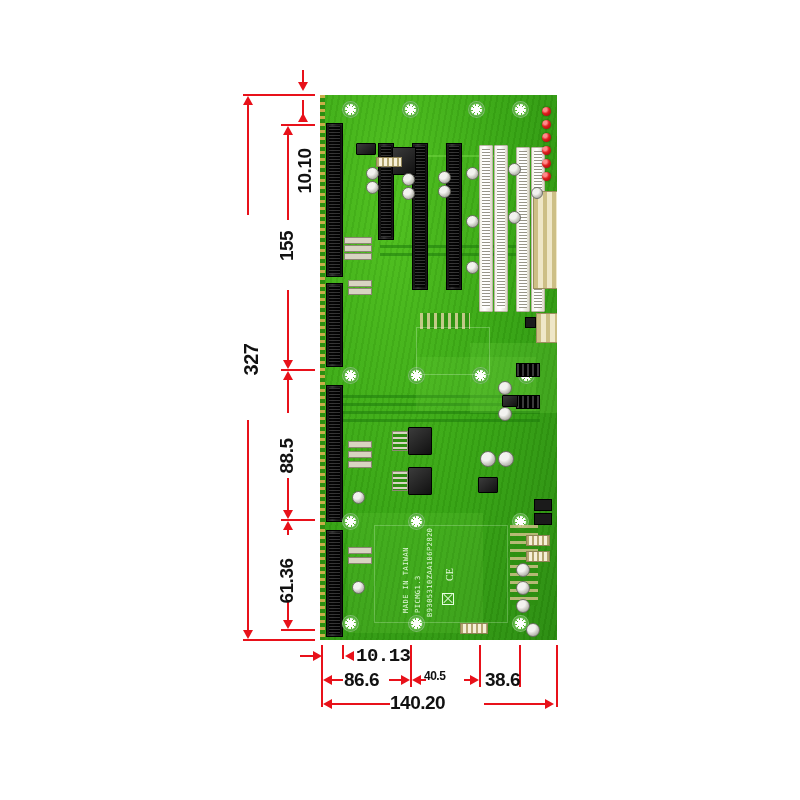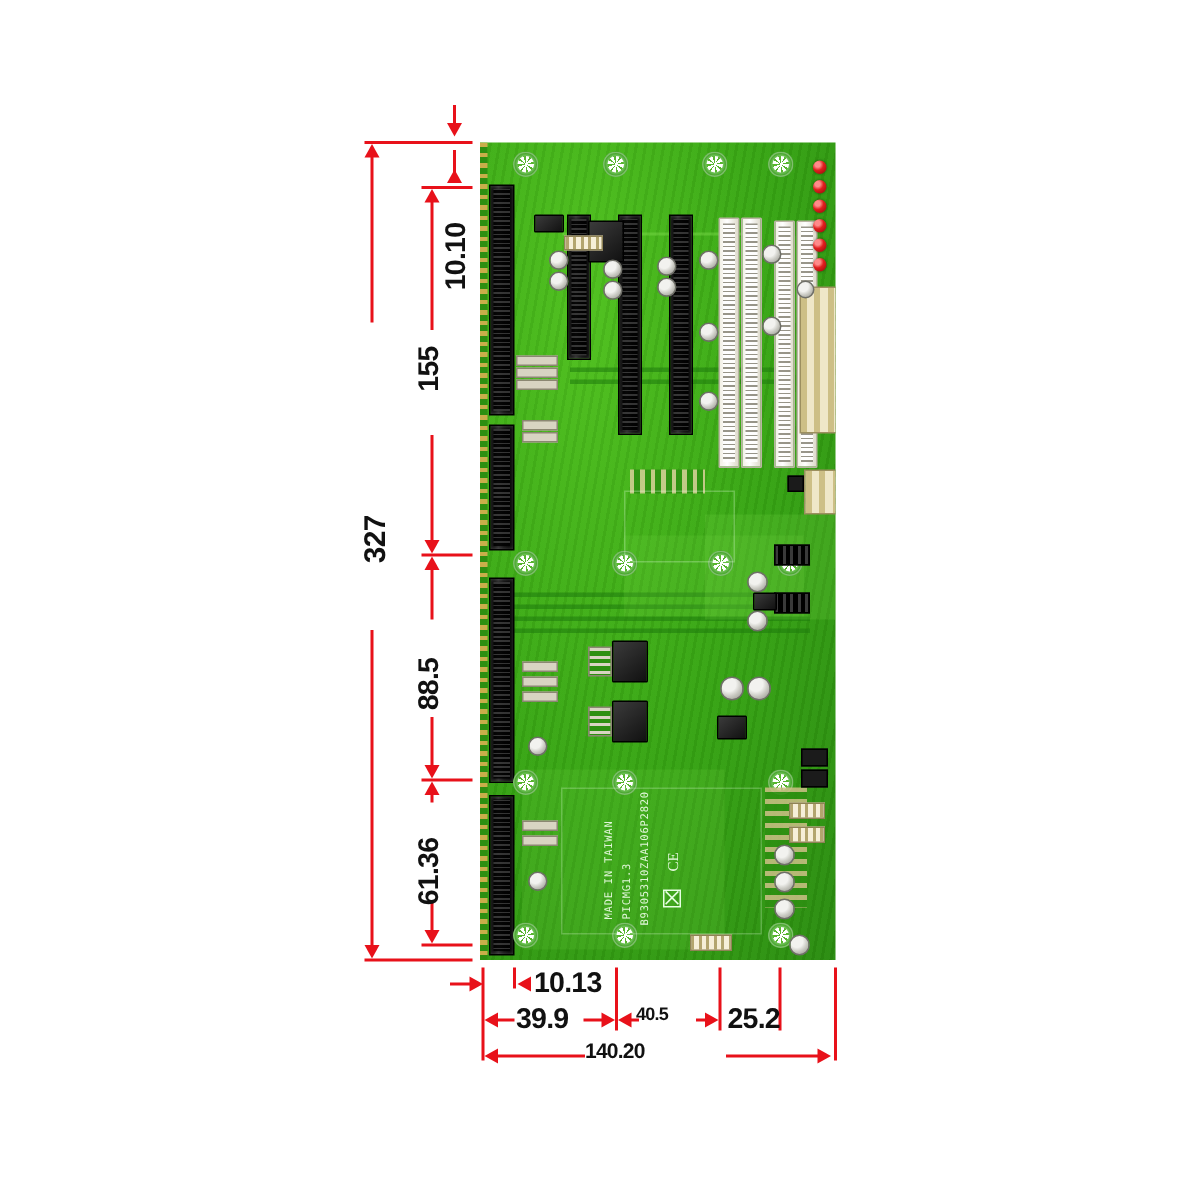--- a/index.html
+++ b/index.html
@@ -269,35 +269,35 @@
   <div class="dimline vline" style="left:342px;top:645px;height:14px;"></div>
   <div class="dimline vline" style="left:410px;top:645px;height:42px;"></div>
   <div class="dimline vline" style="left:479px;top:645px;height:42px;"></div>
   <div class="dimline vline" style="left:519px;top:645px;height:42px;"></div>
   <div class="dimline vline" style="left:556px;top:645px;height:62px;"></div>
 
   <div class="dimline hline" style="left:300px;top:655px;width:18px;"></div>
   <div class="arrowhead ar-rt" style="left:313px;top:651px;"></div>
 
   <div class="arrowhead ar-lf" style="left:345px;top:651px;"></div>
-  <div class="dimtext" style="left:356px;top:645px;font-size:19px;">10.13</div>
+  <div class="dimtext" style="left:356px;top:645px;font-size:19px;font-family:Liberation Mono, monospace;">10.13</div>
 
   <div class="dimline hline" style="left:327px;top:679px;width:16px;"></div>
   <div class="dimline hline" style="left:389px;top:679px;width:16px;"></div>
   <div class="arrowhead ar-lf" style="left:323px;top:675px;"></div>
   <div class="arrowhead ar-rt" style="left:401px;top:675px;"></div>
-  <div class="dimtext" style="left:344px;top:669px;font-size:19px;">39.9</div>
+  <div class="dimtext" style="left:344px;top:669px;font-size:19px;">86.6</div>
 
   <div class="dimline hline" style="left:416px;top:679px;width:10px;"></div>
   <div class="dimline hline" style="left:464px;top:679px;width:10px;"></div>
   <div class="arrowhead ar-lf" style="left:412px;top:675px;"></div>
   <div class="arrowhead ar-rt" style="left:470px;top:675px;"></div>
   <div class="dimtext" style="left:424px;top:669px;font-size:12px;">40.5</div>
 
-  <div class="dimtext" style="left:485px;top:669px;font-size:19px;">25.2</div>
+  <div class="dimtext" style="left:485px;top:669px;font-size:19px;">38.6</div>
 
   <div class="dimline hline" style="left:327px;top:703px;width:63px;"></div>
   <div class="dimline hline" style="left:484px;top:703px;width:64px;"></div>
   <div class="arrowhead ar-lf" style="left:323px;top:699px;"></div>
   <div class="arrowhead ar-rt" style="left:545px;top:699px;"></div>
-  <div class="dimtext" style="left:390px;top:692px;font-size:14px;">140.20</div>
+  <div class="dimtext" style="left:390px;top:692px;font-size:19px;">140.20</div>
 
 </div>
 
 </body></html>

